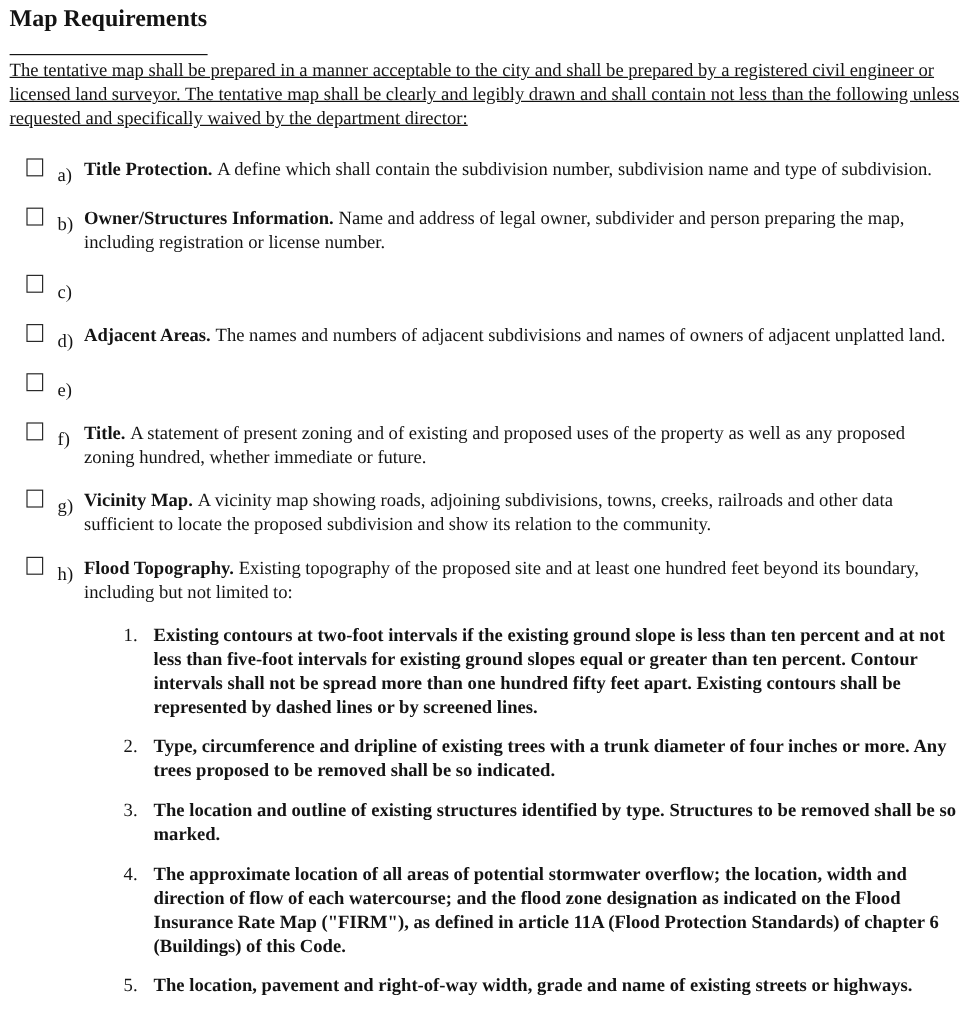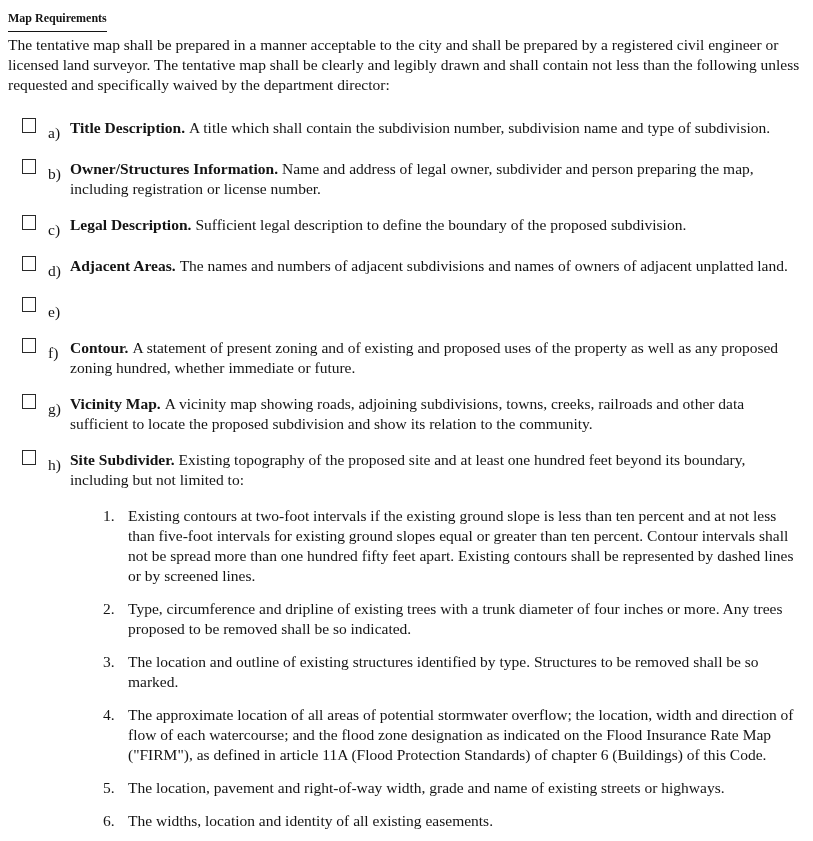--- a/index.html
+++ b/index.html
@@ -12,31 +12,32 @@
     height: 841px;
     overflow: hidden;
     font-family: "Liberation Serif", "DejaVu Serif", serif;
     color: #141414;
     font-size: 15.5px;
     line-height: 20px;
     box-sizing: border-box;
     padding: 7px 10px 0 8px;
   }
   .doc-title {
-    font-size: 12px;
+    font-size: 20px;
     font-weight: bold;
     display: inline-block;
     border-bottom: 1.6px solid #141414;
-    padding-bottom: 3px;
+    padding-bottom: 19px;
     margin: 0 0 3px 0;
     line-height: 19px;
   }
   .intro {
     margin: 0;
     max-width: 795px;
+    text-decoration: underline;
   }
   .req-list {
     margin-top: 23px;
     margin-left: 14px;
   }
   .req-item {
     display: flex;
     align-items: flex-start;
     margin-bottom: 16px;
   }
@@ -71,76 +72,76 @@
     display: flex;
     align-items: flex-start;
     margin-bottom: 13px;
   }
   .sub-number {
     flex: 0 0 25px;
   }
   .sub-text {
     flex: 1 1 auto;
     max-width: 672px;
+    font-weight: bold;
   }
 </style>
 </head>
 <body>
 
 
 
 <h1 class="doc-title">Map Requirements</h1>
 <p class="intro">The tentative map shall be prepared in a manner acceptable to the city and shall be prepared by a registered civil engineer or licensed land surveyor. The tentative map shall be clearly and legibly drawn and shall contain not less than the following unless requested and specifically waived by the department director:</p>
 
 <div class="req-list" id="req-list">
   <div class="req-item">
     <div class="checkbox" role="checkbox" aria-checked="false"></div>
     <span class="letter">a)</span>
-    <p class="req-body" style="margin:0"><span class="req-title">Title Description.</span><span>A title which shall contain the subdivision number, subdivision name and type of subdivision.</span></p>
+    <p class="req-body" style="margin:0"><span class="req-title">Title Protection.</span><span>A define which shall contain the subdivision number, subdivision name and type of subdivision.</span></p>
   </div>
 
   <div class="req-item">
     <div class="checkbox" role="checkbox" aria-checked="false"></div>
     <span class="letter">b)</span>
     <p class="req-body" style="margin:0"><span class="req-title">Owner/Structures Information.</span><span>Name and address of legal owner, subdivider and person preparing the map, including registration or license number.</span></p>
   </div>
 
   <div class="req-item">
     <div class="checkbox" role="checkbox" aria-checked="false"></div>
     <span class="letter">c)</span>
-    <p class="req-body" style="margin:0"><span class="req-title">Legal Description.</span><span>Sufficient legal description to define the boundary of the proposed subdivision.</span></p>
   </div>
 
   <div class="req-item">
     <div class="checkbox" role="checkbox" aria-checked="false"></div>
     <span class="letter">d)</span>
     <p class="req-body" style="margin:0"><span class="req-title">Adjacent Areas.</span><span>The names and numbers of adjacent subdivisions and names of owners of adjacent unplatted land.</span></p>
   </div>
 
   <div class="req-item">
     <div class="checkbox" role="checkbox" aria-checked="false"></div>
     <span class="letter">e)</span>
   </div>
 
   <div class="req-item">
     <div class="checkbox" role="checkbox" aria-checked="false"></div>
     <span class="letter">f)</span>
-    <p class="req-body" style="margin:0"><span class="req-title">Contour.</span><span>A statement of present zoning and of existing and proposed uses of the property as well as any proposed zoning hundred, whether immediate or future.</span></p>
+    <p class="req-body" style="margin:0"><span class="req-title">Title.</span><span>A statement of present zoning and of existing and proposed uses of the property as well as any proposed zoning hundred, whether immediate or future.</span></p>
   </div>
 
   <div class="req-item">
     <div class="checkbox" role="checkbox" aria-checked="false"></div>
     <span class="letter">g)</span>
     <p class="req-body" style="margin:0"><span class="req-title">Vicinity Map.</span><span>A vicinity map showing roads, adjoining subdivisions, towns, creeks, railroads and other data sufficient to locate the proposed subdivision and show its relation to the community.</span></p>
   </div>
 
   <div class="req-item">
     <div class="checkbox" role="checkbox" aria-checked="false"></div>
     <span class="letter">h)</span>
-    <p class="req-body" style="margin:0"><span class="req-title">Site Subdivider.</span><span>Existing topography of the proposed site and at least one hundred feet beyond its boundary, including but not limited to:</span></p>
+    <p class="req-body" style="margin:0"><span class="req-title">Flood Topography.</span><span>Existing topography of the proposed site and at least one hundred feet beyond its boundary, including but not limited to:</span></p>
   </div>
 </div>
 
 
 
 <div class="sub-list" id="sub-list">
   <div class="sub-item">
     <span class="sub-number">1.</span>
     <span class="sub-text">Existing contours at two-foot intervals if the existing ground slope is less than ten percent and at not less than five-foot intervals for existing ground slopes equal or greater than ten percent. Contour intervals shall not be spread more than one hundred fifty feet apart. Existing contours shall be represented by dashed lines or by screened lines.</span>
   </div>

